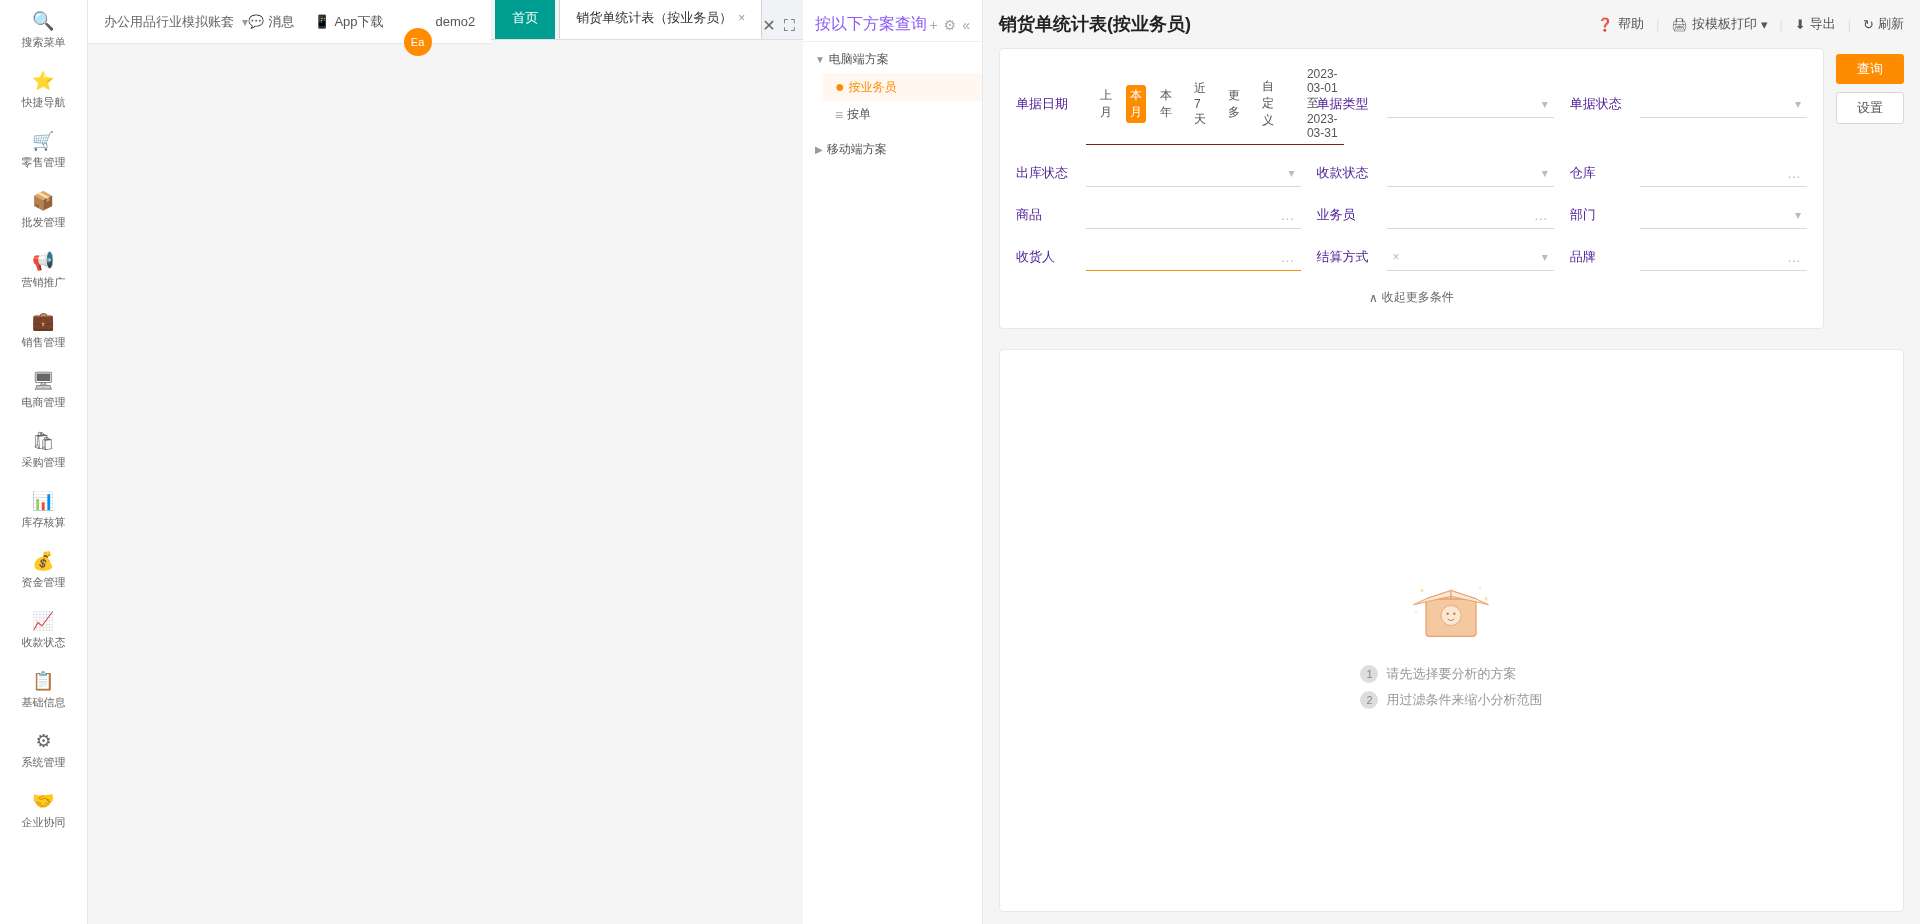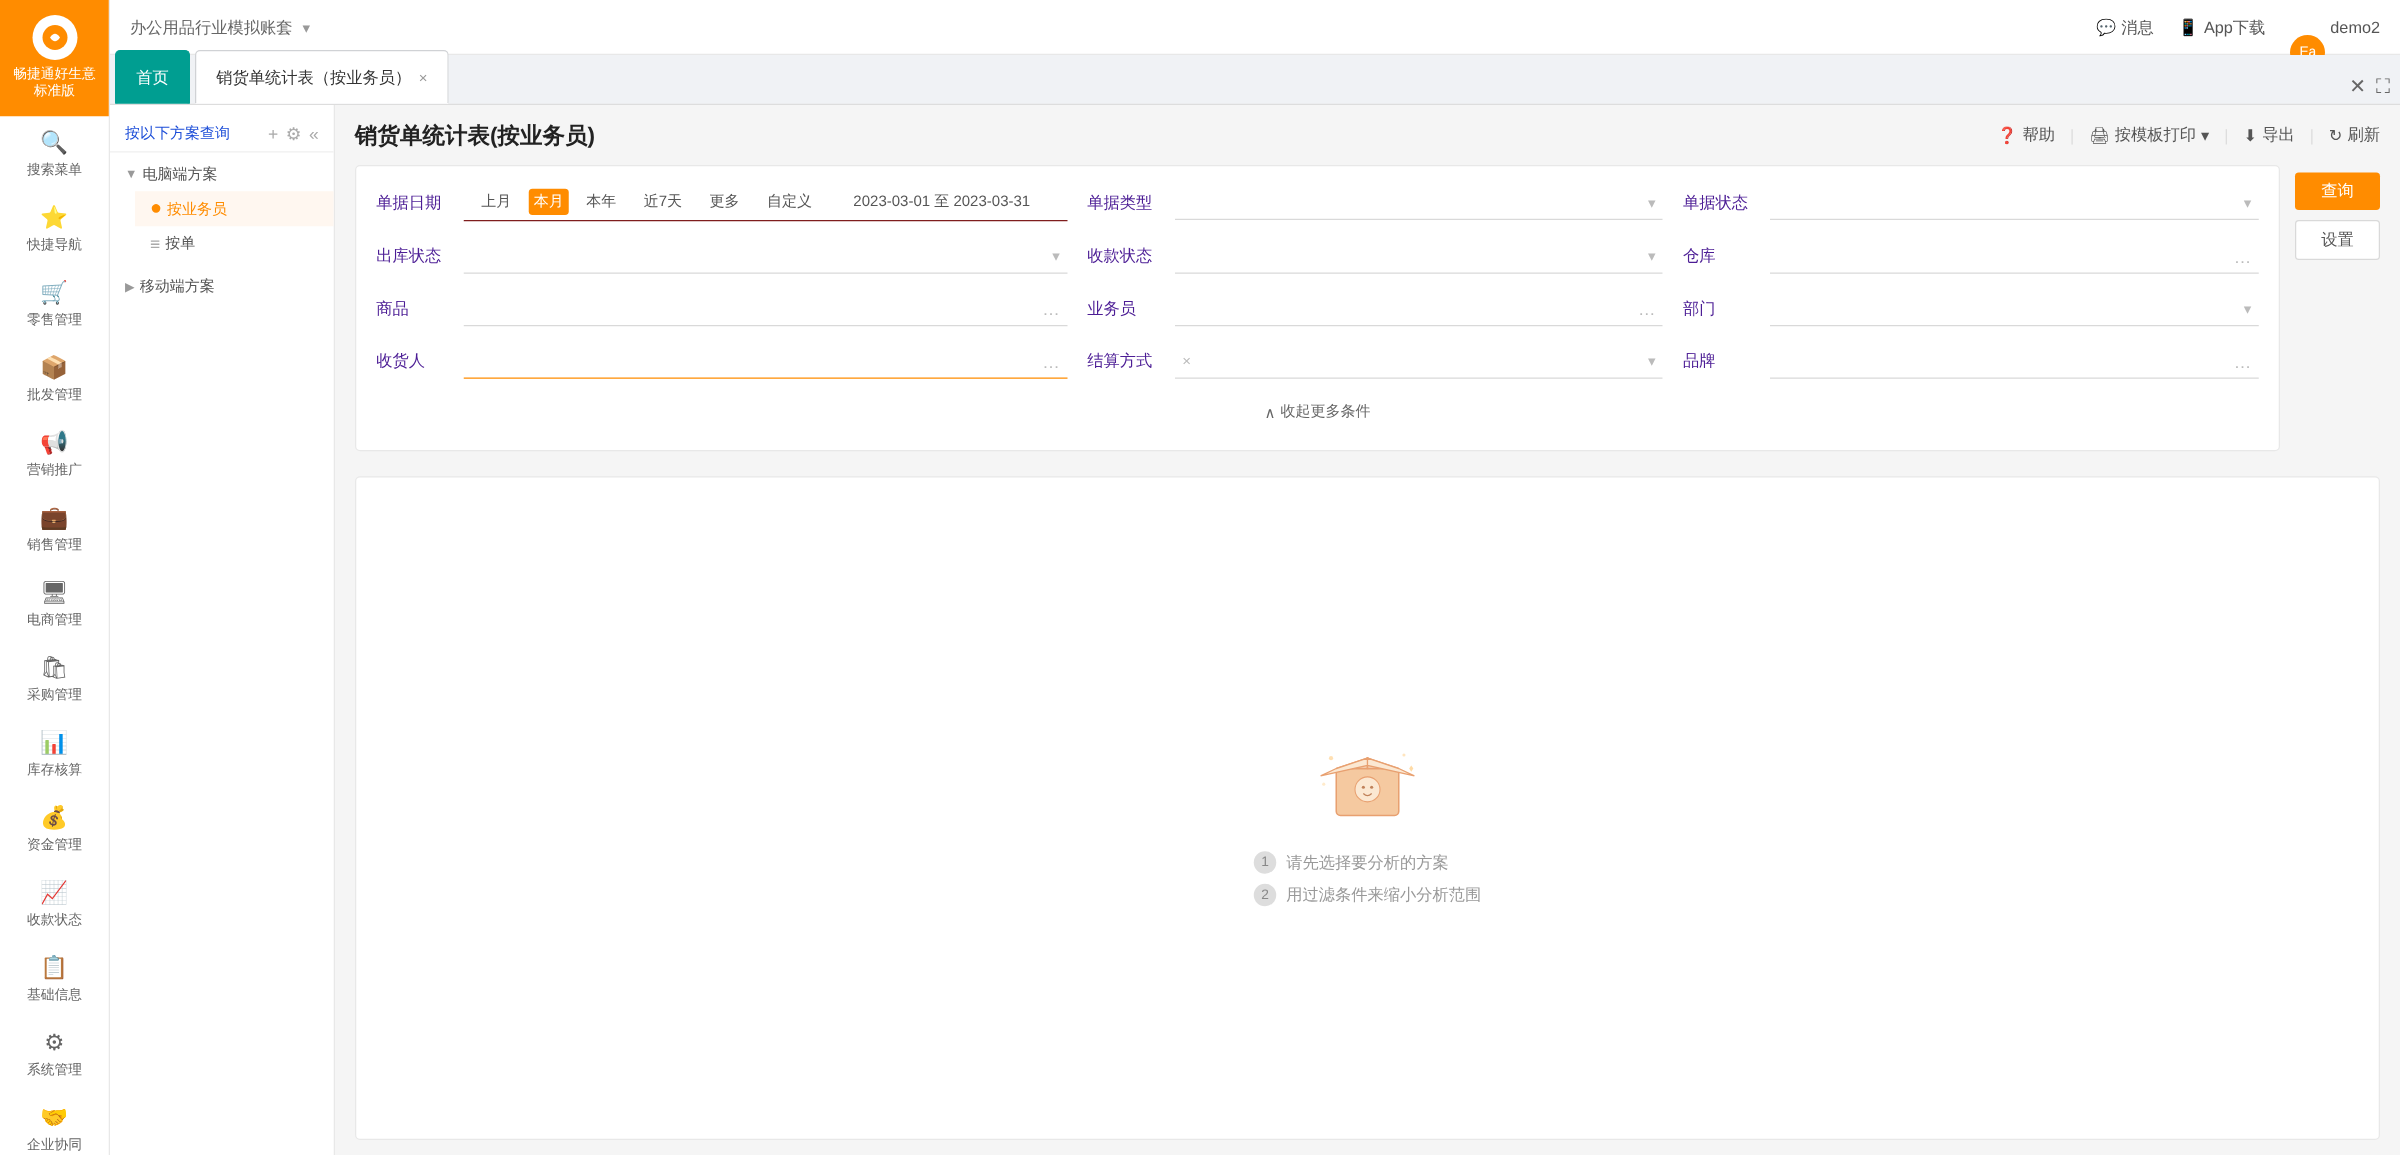--- a/index.html
+++ b/index.html
@@ -10,21 +10,21 @@
     .logo-area { width: 100%; background: #ff8c00; display: flex; flex-direction: column; align-items: center; justify-content: center; padding: 12px 8px; min-height: 60px; }
     .logo-icon { width: 36px; height: 36px; background: #fff; border-radius: 50%; display: flex; align-items: center; justify-content: center; margin-bottom: 4px; }
     .logo-icon svg { width: 24px; height: 24px; }
     .logo-text { color: #fff; font-size: 11px; text-align: center; line-height: 1.3; }
     .sidebar-nav { width: 100%; flex: 1; overflow-y: auto; }
     .sidebar-item { width: 100%; display: flex; flex-direction: column; align-items: center; padding: 10px 4px; cursor: pointer; color: #666; font-size: 12px; border-bottom: none; }
     .sidebar-item .s-icon { font-size: 18px; margin-bottom: 3px; }
     .sidebar-item .s-label { font-size: 11px; text-align: center; white-space: nowrap; }
 
     
-    .main { flex: 1; display: flex; flex-direction: column; overflow: hidden; }
+    .main { flex: 1; display: flex; flex-direction: row; overflow: hidden; }
 
     
     .topbar { height: 44px; background: #fff; border-bottom: 1px solid #e8e8e8; display: flex; align-items: center; justify-content: space-between; padding: 0 16px; flex-shrink: 0; }
     .topbar-left { display: flex; align-items: center; gap: 8px; color: #666; font-size: 13px; }
     .topbar-left .breadcrumb-icon { color: #999; font-size: 12px; }
     .topbar-right { display: flex; align-items: center; gap: 20px; color: #555; font-size: 13px; }
     .topbar-right .tr-item { display: flex; align-items: center; gap: 4px; cursor: pointer; }
     .user-avatar { width: 28px; height: 28px; border-radius: 50%; background: #ff8c00; display: flex; align-items: center; justify-content: center; color: #fff; font-size: 11px; overflow: hidden; margin-top: 40px; }
 
     
@@ -34,21 +34,21 @@
     .tab-close { font-size: 12px; color: #999; cursor: pointer; line-height: 1; }
     .tab.home { background: #009e91; color: #fff; border-color: #009e91; }
     .tab-maximize { margin-left: auto; margin-right: 8px; color: #666; cursor: pointer; font-size: 16px; display: flex; align-items: center; gap: 8px; padding-bottom: 4px; }
 
     
     .content { flex: 1; display: flex; overflow: hidden; background: #f5f5f5; }
 
     
     .left-panel { width: 180px; background: #fff; border-right: 1px solid #e8e8e8; padding: 8px 0; overflow-y: auto; flex-shrink: 0; }
     .left-panel-header { display: flex; align-items: center; justify-content: space-between; padding: 6px 12px; font-size: 13px; color: #333; border-bottom: 1px solid #f0f0f0; }
-    .left-panel-header .lph-title { font-size: 12px; color: #1d4ed8; }
+    .left-panel-header .lph-title { font-size: 16px; color: #8b5cf6; }
     .lph-icons { display: flex; gap: 6px; color: #aaa; font-size: 14px; }
     .lph-icons span { cursor: pointer; }
     .tree-group { padding: 4px 0; }
     .tree-item { display: flex; align-items: center; padding: 5px 12px; font-size: 12px; color: #555; cursor: pointer; gap: 4px; }
     .tree-item.active { color: #ff8c00; background: #fff7f0; }
     .tree-item .ti-arrow { font-size: 10px; color: #999; }
     .tree-item .ti-icon { font-size: 14px; }
     .tree-sub { padding-left: 20px; }
     .tree-sub .tree-item { font-size: 12px; }
 
@@ -92,29 +92,20 @@
     .empty-icon { width: 100px; height: 100px; position: relative; }
     .empty-icon svg { width: 100%; height: 100%; }
     .empty-tips { display: flex; flex-direction: column; gap: 8px; }
     .empty-tip-item { display: flex; align-items: center; gap: 8px; color: #999; font-size: 13px; }
     .empty-tip-num { width: 18px; height: 18px; border-radius: 50%; background: #ddd; color: #888; font-size: 11px; display: flex; align-items: center; justify-content: center; flex-shrink: 0; }
   </style>
 </head>
 <body>
 
 <div class="sidebar">
-  <div class="logo-area">
-    <div class="logo-icon">
-      <svg viewBox="0 0 24 24" fill="none">
-        <circle cx="12" cy="12" r="10" fill="#ff8c00"></circle>
-        <path d="M8 12 Q12 6 16 12 Q12 18 8 12Z" fill="#fff"></path>
-      </svg>
-    </div>
-    <div class="logo-text">畅捷通好生意<br>标准版</div>
-  </div>
   <div class="sidebar-nav">
     <div class="sidebar-item">
       <div class="s-icon">🔍</div>
       <div class="s-label">搜索菜单</div>
     </div>
     <div class="sidebar-item">
       <div class="s-icon">⭐</div>
       <div class="s-label">快捷导航</div>
     </div>
     <div class="sidebar-item">

